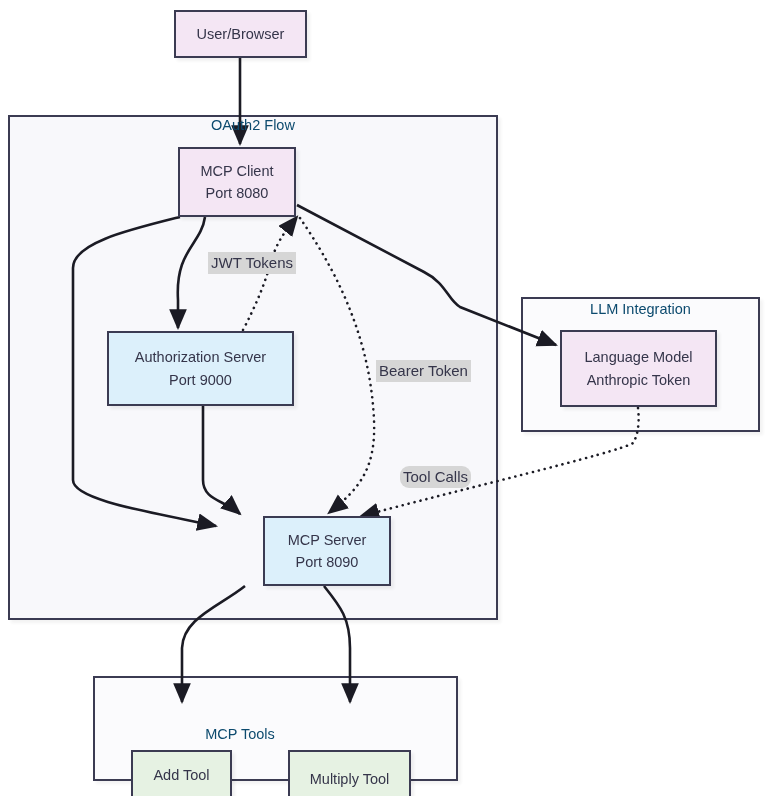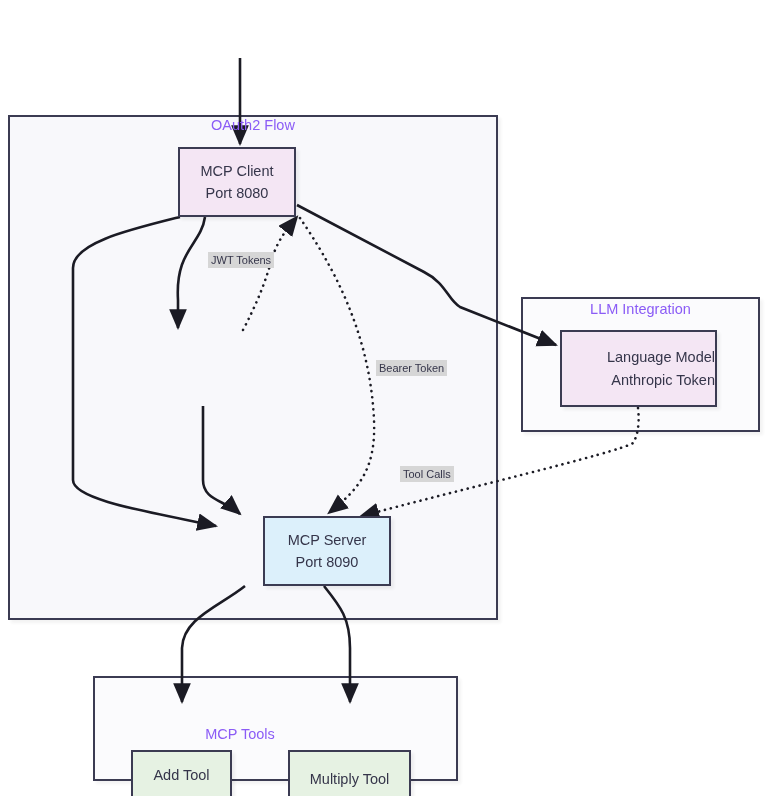--- a/index.html
+++ b/index.html
@@ -49,28 +49,28 @@
     box-shadow: 3px 3px 3px rgba(0,0,0,0.05);
   }
   .group.plain { background: #fbfbfd; }
   .group-title {
     position: absolute;
     top: 4px;
     left: 0;
     width: 100%;
     text-align: center;
     font-size: 14.5px;
-    color: #8b5cf6;
+    color: #0c4a6e;
     pointer-events: none;
   }
   .edge-label {
     position: absolute;
     background: #d6d6d6;
     color: #35354a;
-    font-size: 11px;
+    font-size: 15px;
     line-height: 1.3;
     padding: 1px 3px;
     white-space: nowrap;
   }
 </style>
 </head>
 <body>
 
 <div id="canvas">
 
@@ -113,44 +113,51 @@
 
     <path d="M324,586 C340,606 350,618 350,648 L350,702" fill="none" stroke="#1b1b24" stroke-width="2.6" marker-end="url(#ah)"></path>
   </svg>
 
   <div class="group-title" style="left:8px; top:117px; width:490px;">OAuth2 Flow</div>
 
   <div class="group-title" style="left:521px; top:301px; width:239px;">LLM Integration</div>
 
   <div class="group-title" style="left:93px; top:679px; width:294px;margin-top:47px;">MCP Tools</div>
 
+  <div class="node fill-pink" style="left:174px; top:10px; width:133px; height:48px;">
+    <span class="ln">User/Browser</span>
+  </div>
 
   <div class="node fill-pink" style="left:178px; top:147px; width:118px; height:70px;text-align:right;">
     <span class="ln">MCP Client</span>
     <span class="ln">Port 8080</span>
   </div>
 
+  <div class="node fill-blue" style="left:107px; top:331px; width:187px; height:75px;">
+    <span class="ln">Authorization Server</span>
+    <span class="ln">Port 9000</span>
+  </div>
 
   <div class="node fill-blue" style="left:225px; top:516px; width:128px; height:70px;margin-left:38px;">
     <span class="ln">MCP Server</span>
     <span class="ln">Port 8090</span>
   </div>
 
-  <div class="node fill-pink" style="left:560px; top:330px; width:157px; height:77px;align-items:flex-end;">
+  <div class="node fill-pink" style="left:560px; top:330px; width:157px; height:77px;">
     <span class="ln">Language Model</span>
     <span class="ln">Anthropic Token</span>
   </div>
 
   <div class="node fill-green" style="left:131px; top:706px; width:101px; height:50px;">
     <span class="ln">Add Tool</span>
   </div>
 
   <div class="node fill-green" style="left:288px; top:706px; width:123px; height:58px;">
     <span class="ln">Multiply Tool</span>
   </div>
 
   <div class="edge-label" style="left:208px; top:252px;">JWT Tokens</div>
 
   <div class="edge-label" style="left:332px; top:360px;margin-left:44px;">Bearer Token</div>
 
-  <div class="edge-label" style="left:400px; top:466px;">Tool Calls</div>
+  <div class="edge-label" style="left:400px; top:466px;border-radius:9px;">Tool Calls</div>
 
 </div>
 
 </body></html>

